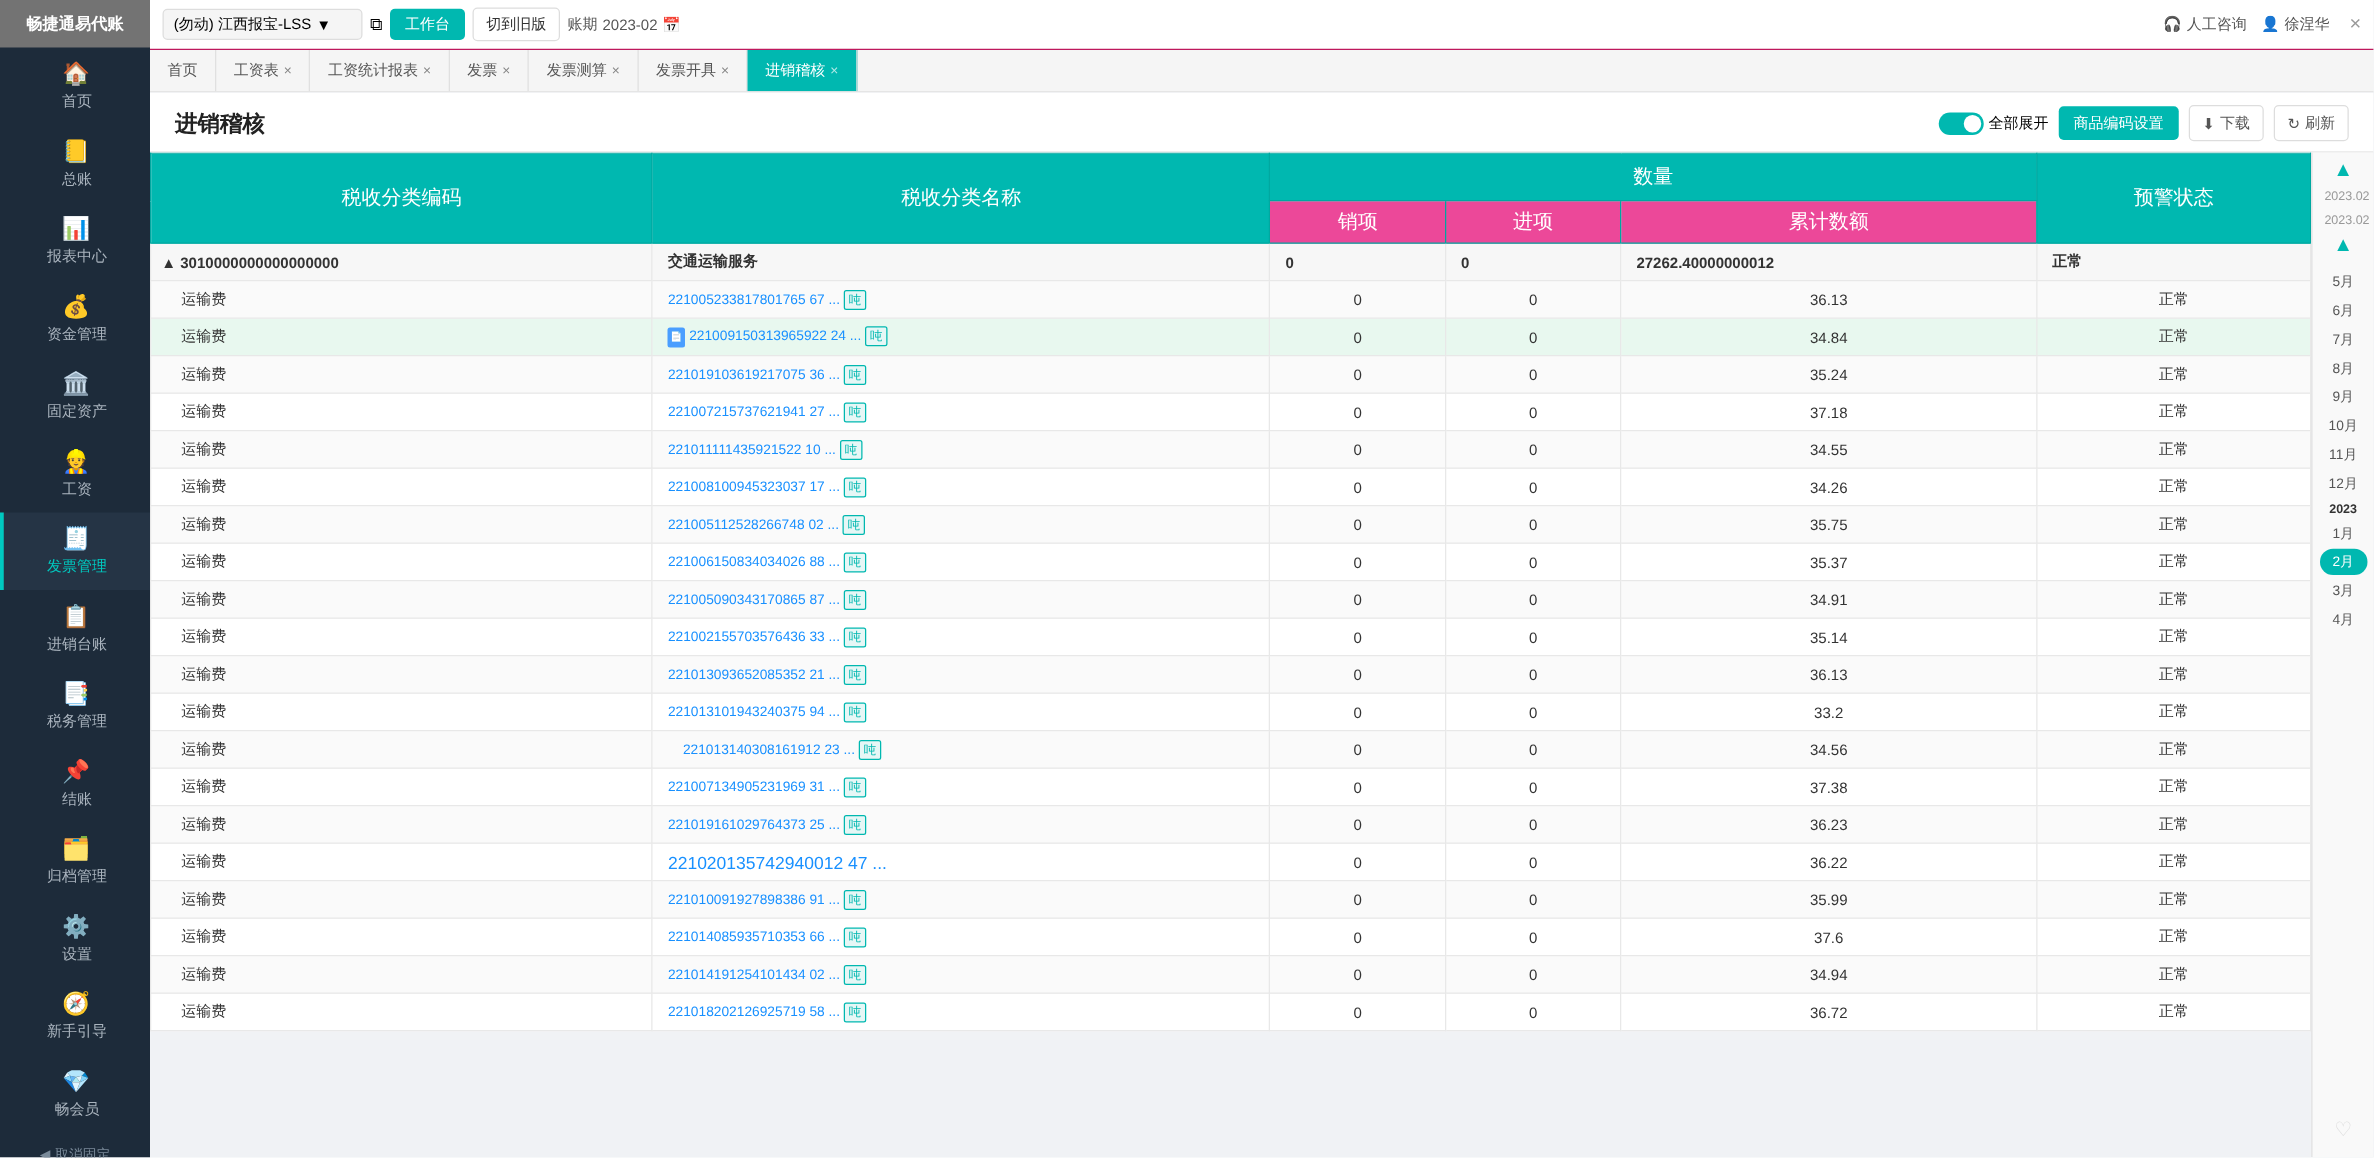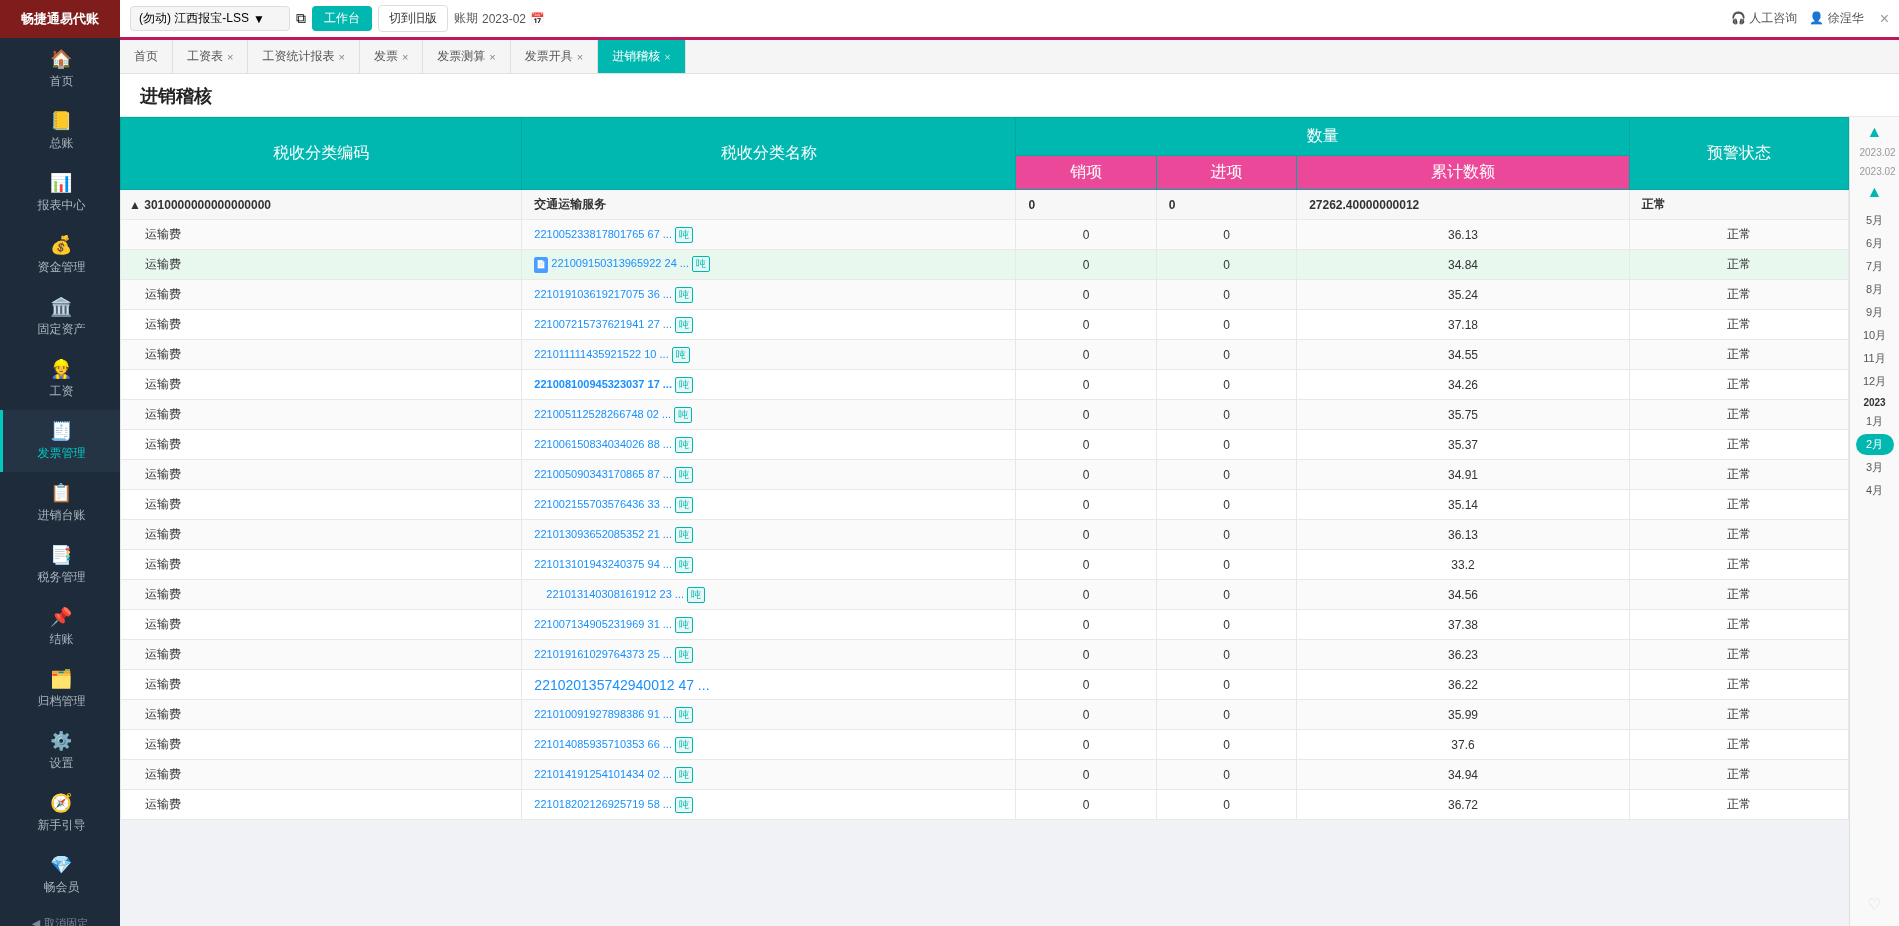--- a/index.html
+++ b/index.html
@@ -9,21 +9,21 @@
     .sidebar {
       width: 120px;
       background: #1d2b3a;
       color: #cdd6e0;
       display: flex;
       flex-direction: column;
       height: 100%;
       flex-shrink: 0;
     }
     .sidebar-logo {
-      background: #7f1d1d;
+      background: #737373;
       padding: 10px 8px;
       color: white;
       font-size: 13px;
       font-weight: bold;
       text-align: center;
       height: 40px;
       display: flex;
       align-items: center;
       justify-content: center;
     }
@@ -61,21 +61,21 @@
       overflow: hidden;
     }
 
     
     .topbar {
       background: #fff;
       height: 40px;
       display: flex;
       align-items: center;
       padding: 0 10px;
-      border-bottom: 3px solid #be185d;
+      border-bottom: 1px solid #be185d;
       gap: 6px;
       flex-shrink: 0;
     }
     .topbar-company {
       display: flex;
       align-items: center;
       gap: 4px;
       background: #f5f5f5;
       border: 1px solid #ddd;
       border-radius: 4px;
@@ -462,20 +462,35 @@
     <div class="tab active">
       <span>进销稽核</span>
       <span class="close-x">×</span>
     </div>
   </div>
 
   <div class="content">
 
     <div class="page-header">
       <h1 class="page-title">进销稽核</h1>
+      <div class="page-actions">
+        <div class="toggle-wrap">
+          <div class="toggle"></div>
+          <span>全部展开</span>
+        </div>
+        <button class="action-btn">商品编码设置</button>
+        <button class="action-btn-outline">
+          <span>⬇</span>
+          <span>下载</span>
+        </button>
+        <button class="action-btn-outline">
+          <span>↻</span>
+          <span>刷新</span>
+        </button>
+      </div>
     </div>
 
     <div class="table-wrap">
       <div class="table-container">
         <table>
           <thead>
             <tr>
               <th rowspan="2">税收分类编码</th>
               <th rowspan="2">税收分类名称</th>
               <th colspan="3">数量</th>
@@ -542,21 +557,21 @@
         <span style="color:#1890ff;font-size:11px;">221011111435921522 10 ...</span> <span class="tag-btn">吨</span>
       </td>
       <td>0</td>
       <td>0</td>
       <td>34.55</td>
       <td>正常</td>
     </tr>
               <tr>
       <td class="text-left" style="padding-left:24px;">运输费</td>
       <td class="code-cell text-left">
-        <span style="color:#1890ff;font-size:11px;font-weight:bold;">221008100945323037 17 ...</span> <span class="tag-btn">吨</span>
+        <span style="color:#1890ff;font-size:11px;">221008100945323037 17 ...</span> <span class="tag-btn">吨</span>
       </td>
       <td>0</td>
       <td>0</td>
       <td>34.26</td>
       <td>正常</td>
     </tr>
               <tr>
       <td class="text-left" style="padding-left:24px;">运输费</td>
       <td class="code-cell text-left">
         <span style="color:#1890ff;font-size:11px;">221005112528266748 02 ...</span> <span class="tag-btn">吨</span>

